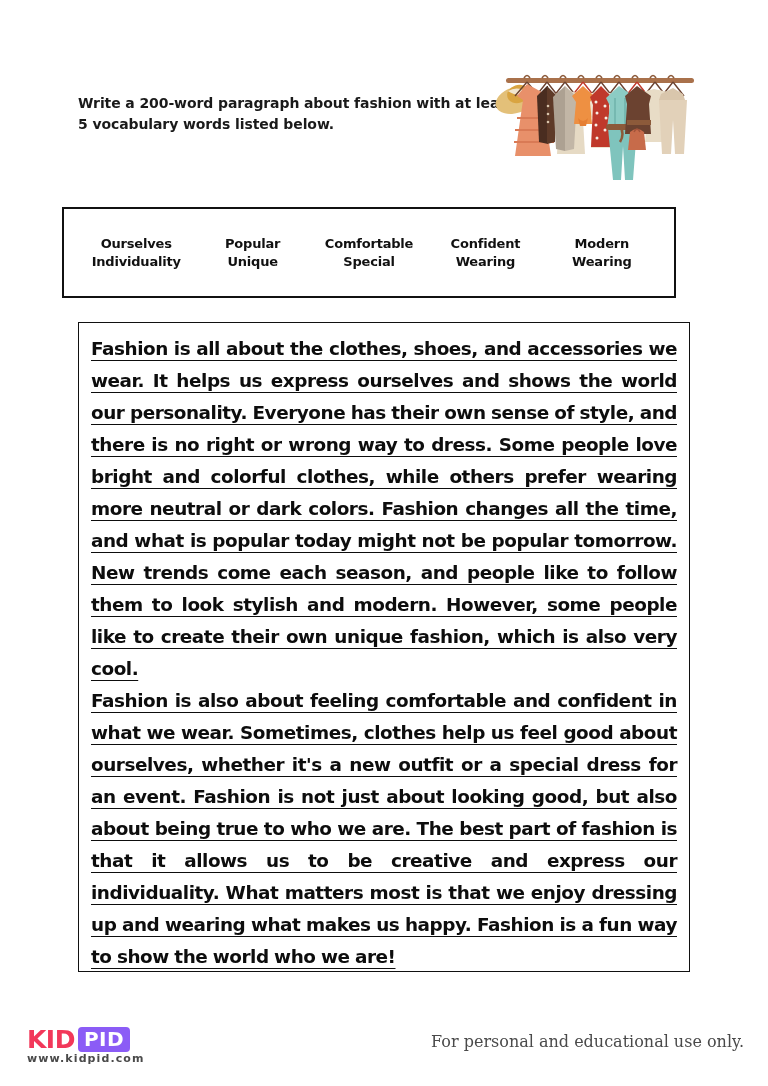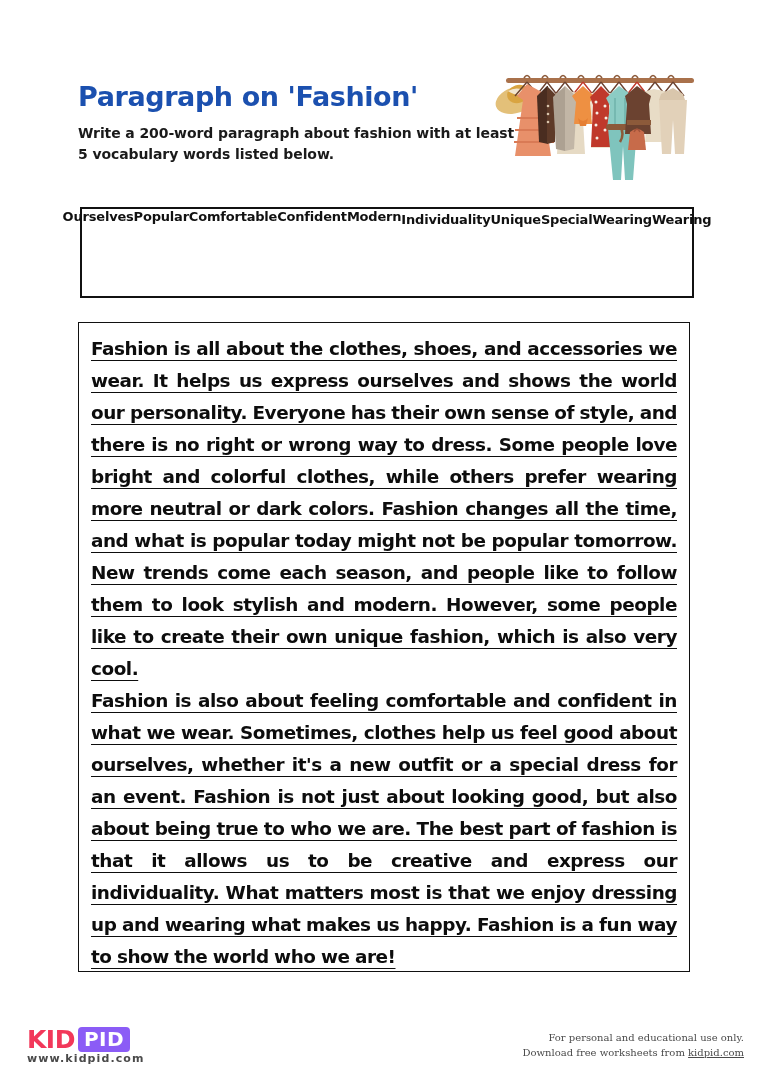--- a/index.html
+++ b/index.html
@@ -52,27 +52,27 @@
     left: 484px;
     top: 58px;
     width: 216px;
     height: 140px;
   }
   .rack-art svg { display: block; width: 100%; height: 100%; }
 
   
   .vocab-box {
     position: absolute;
-    left: 80px;
+    left: 62px;
     top: 207px;
     width: 614px;
     height: 91px;
     border: 2px solid #111111;
     display: flex;
-    flex-direction: row;
+    flex-direction: column;
     justify-content: center;
     padding: 0 14px;
   }
 
   .vocab-row {
     display: flex;
     width: 100%;
   }
   .vocab-row + .vocab-row { margin-top: 3px; }
 
@@ -162,34 +162,33 @@
     color: #4a4a4a;
     letter-spacing: 1.1px;
   }
 
   .footer-notice {
     position: absolute;
     right: 24px;
     top: 18px;
     text-align: right;
     font-family: "DejaVu Serif", serif;
-    font-size: 10px;
+    font-size: 16px;
     color: #4a4a4a;
     line-height: 1.5;
   }
   .footer-link {
     color: #4a4a4a;
     text-decoration: underline;
   }
 </style>
 </head>
 <body>
 
 <div class="header">
-  <div class="title">Paragraph on 'Fashion'</div>
   <div class="subtitle">Write a 200-word paragraph about fashion with at least 5 vocabulary words listed below.</div>
 </div>
 
 <div class="rack-art">
   <svg viewBox="0 0 216 140" xmlns="http://www.w3.org/2000/svg">
 
     <rect x="22" y="20" width="188" height="5" rx="2.5" fill="#A9714B"></rect>
 
     <g stroke="#8C5A3A" stroke-width="1.6" fill="none">
       <path d="M40 20 q3 -5 6 0"></path>
@@ -314,17 +313,14 @@
   <div class="logo">
     <div class="logo-word">
       <span class="logo-kid">KID</span>
       <span class="logo-pid">PID</span>
     </div>
     <div class="logo-url">www.kidpid.com</div>
   </div>
 
   <div class="footer-notice">
     <div>For personal and educational use only.</div>
-    <div>
-      <span>Download free worksheets from </span><span class="footer-link">kidpid.com</span>
-    </div>
   </div>
 </div>
 
 </body></html>

